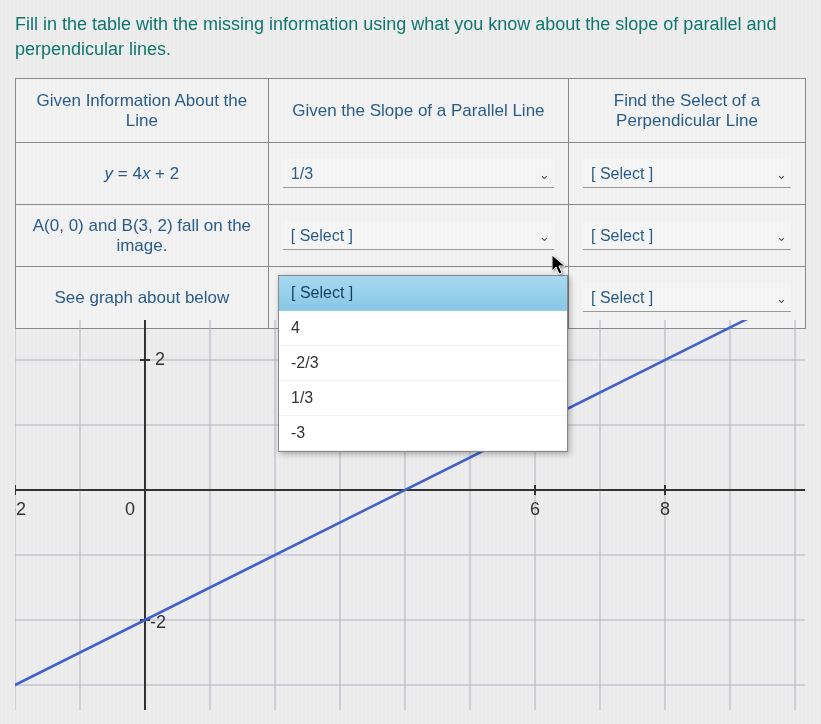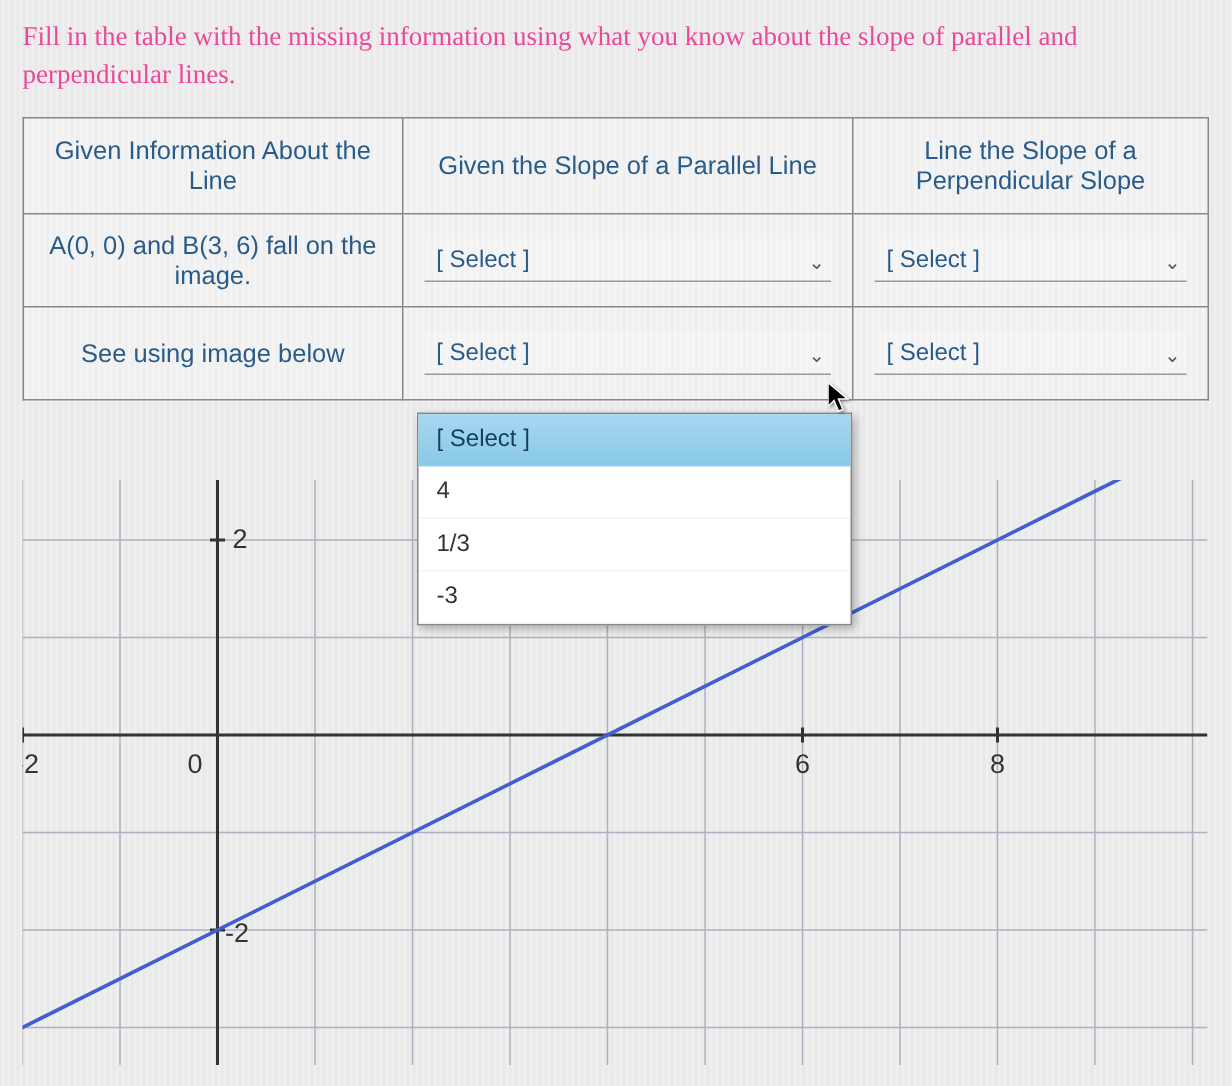--- a/index.html
+++ b/index.html
@@ -10,25 +10,24 @@
     body {
       font-family: 'Segoe UI', Arial, sans-serif;
       background: linear-gradient(90deg, #e8e8e8 0%, #f0f0f0 50%, #e8e8e8 100%);
       background-size: 4px 100%;
       width: 821px;
       height: 724px;
       padding: 12px 15px;
       position: relative;
     }
     .question-text {
-      color: #ec4899;
+      color: #0f766e;
       font-size: 18px;
       line-height: 1.4;
       margin-bottom: 16px;
-      font-family: Liberation Serif, serif;
     }
     .main-table {
       border-collapse: collapse;
       width: 100%;
       background: rgba(255,255,255,0.3);
       padding-left: 32px;
     }
     .main-table td, .main-table th {
       border: 1px solid #888;
       padding: 8px 12px;
@@ -137,44 +136,61 @@
 <body>
 
 <div class="question-text">Fill in the table with the missing information using what you know about the slope of parallel and perpendicular lines.</div>
 
 <table class="main-table">
   <tbody>
       <tr>
     <th class="col1">Given Information About the Line</th>
     <th class="col2">Given the Slope of a Parallel Line</th>
     <th class="col3">
-      <span>Line the Slope of a</span><br>
-      <span>Perpendicular Slope</span>
+      <span>Find the Select of a</span><br>
+      <span>Perpendicular Line</span>
     </th>
   </tr>
   <tr>
     <td class="row-cell">
-      <span>A(0, 0) and B(3, 6) fall on the</span><br>
+      <span class="italic-math">y</span> = 4<span class="italic-math">x</span> + 2
+    </td>
+    <td class="row-cell">
+      <div class="select-box">
+        <span class="select-text">1/3</span>
+        <span class="chevron">⌄</span>
+      </div>
+    </td>
+    <td class="row-cell">
+      <div class="select-box">
+        <span class="select-text">[ Select ]</span>
+        <span class="chevron">⌄</span>
+      </div>
+    </td>
+  </tr>
+  <tr>
+    <td class="row-cell">
+      <span>A(0, 0) and B(3, 2) fall on the</span><br>
       <span>image.</span>
     </td>
     <td class="row-cell">
       <div class="select-box">
         <span class="select-text">[ Select ]</span>
         <span class="chevron">⌄</span>
       </div>
     </td>
     <td class="row-cell">
       <div class="select-box">
         <span class="select-text">[ Select ]</span>
         <span class="chevron">⌄</span>
       </div>
     </td>
   </tr>
   <tr>
-    <td class="row-cell">See using image below</td>
+    <td class="row-cell">See graph about below</td>
     <td class="row-cell">
       <div class="select-box">
         <span class="select-text">[ Select ]</span>
         <span class="chevron">⌄</span>
       </div>
     </td>
     <td class="row-cell">
       <div class="select-box">
         <span class="select-text">[ Select ]</span>
         <span class="chevron">⌄</span>
@@ -222,20 +238,21 @@
     <text class="axis-label" x="140" y="45">2</text>
     <text class="axis-label" x="135" y="308">-2</text>
 
     <line class="plot-line" x1="-10" y1="370" x2="790" y2="-30"></line>
   </svg>
 </div>
 
 <div class="dropdown">
   <div class="dropdown-item selected">[ Select ]</div>
   <div class="dropdown-item">4</div>
+  <div class="dropdown-item">-2/3</div>
   <div class="dropdown-item">1/3</div>
   <div class="dropdown-item">-3</div>
 </div>
 
 <div class="cursor">
   <svg viewBox="0 0 16 20">
     <path d="M0 0 L0 16 L4 12 L7 19 L10 18 L7 11 L13 11 Z" fill="#000" stroke="#fff" stroke-width="1"></path>
   </svg>
 </div>
 

